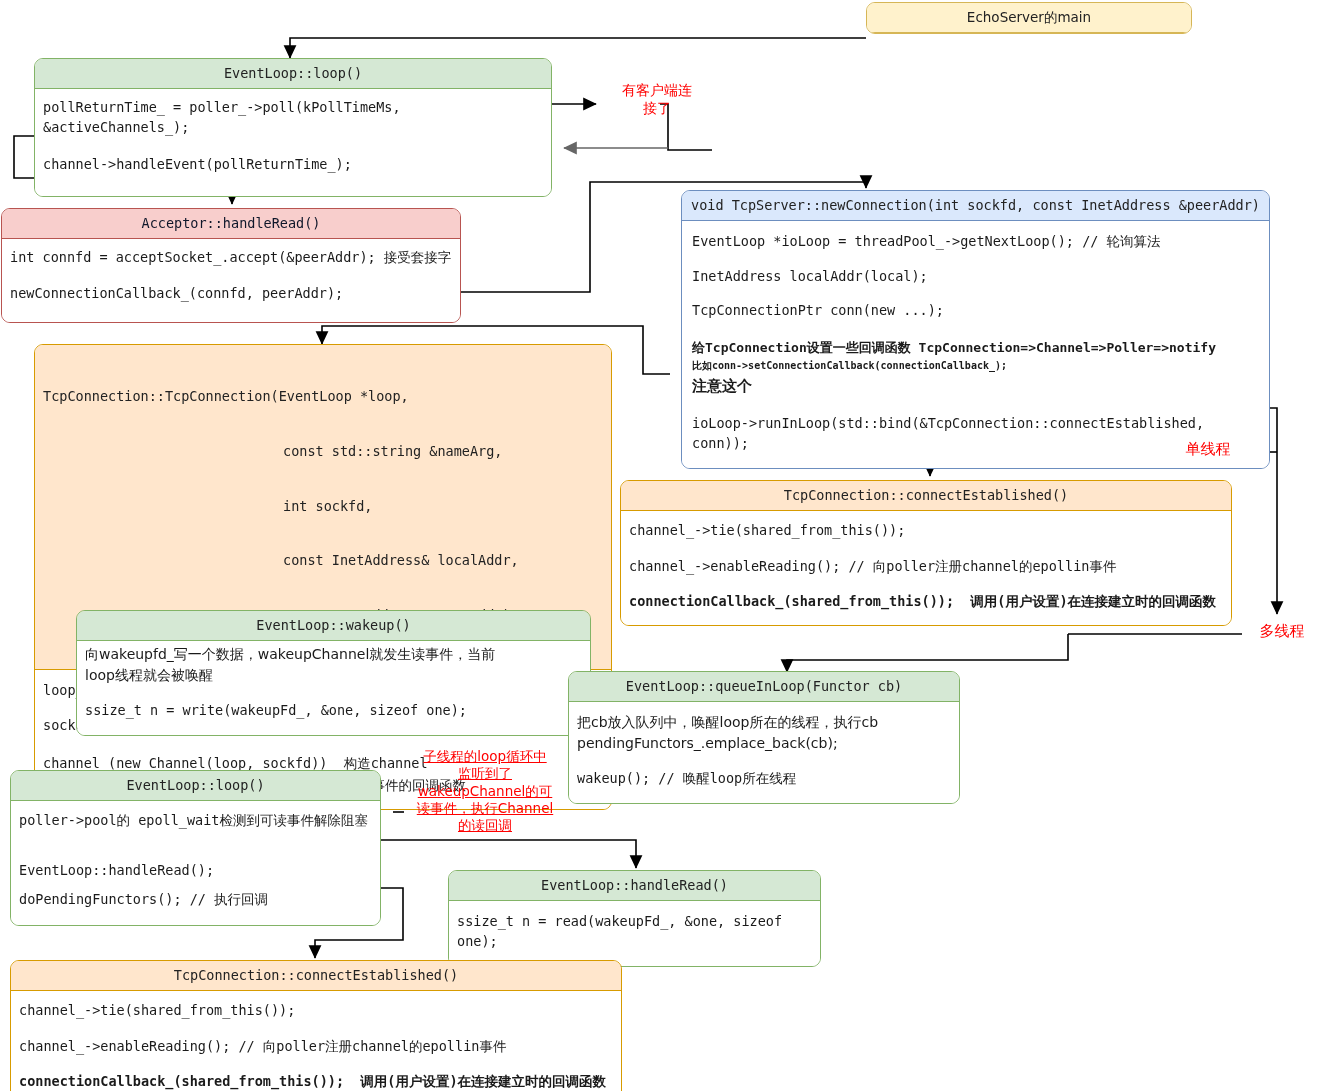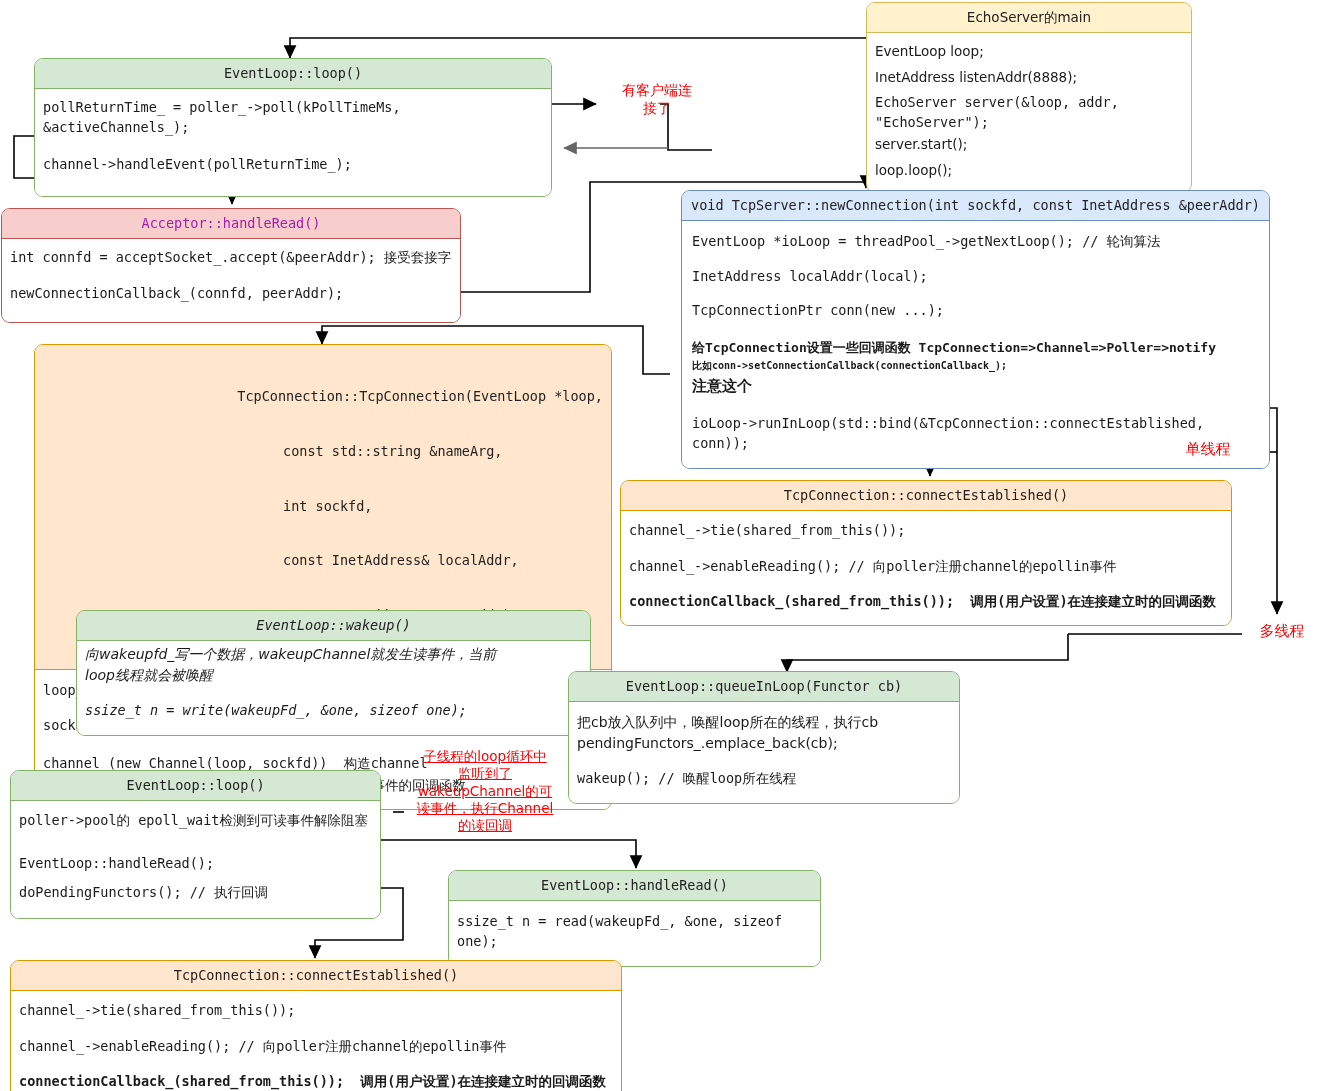--- a/index.html
+++ b/index.html
@@ -8,21 +8,21 @@
   svg.edges{position:absolute;left:0;top:0;width:1321px;height:1091px;pointer-events:none;}
   .box{position:absolute;border-radius:9px;box-sizing:border-box;overflow:hidden;}
   .box .hdr{text-align:center;font-size:13.5px;padding:5px 8px 6px 8px;line-height:1.35;box-sizing:border-box;white-space:pre;}
   .box .body{background:#ffffff;padding:6px 6px 8px 6px;box-sizing:border-box;}
   .box .ln{font-size:13.5px;line-height:1.45;padding:3px 2px;white-space:pre-wrap;color:#1a1a1a;}
 
   
   .green{border:1.6px solid #82b366;}
   .green .hdr{background:#d5e8d4;border-bottom:1.4px solid #82b366;color:#222;}
   .red{border:1.6px solid #b85450;}
-  .red .hdr{background:#f8cecc;border-bottom:1.4px solid #b85450;color:#a21caf;}
+  .red .hdr{background:#f8cecc;border-bottom:1.4px solid #b85450;color:#0f172a;}
   .blue{border:1.6px solid #6c8ebf;margin-left:11px;}
   .blue .hdr{background:#dae8fc;border-bottom:1.4px solid #6c8ebf;color:#222;}
   .orange{border:1.6px solid #d79b00;}
   .orange .hdr{background:#ffe6cc;border-bottom:1.4px solid #d79b00;color:#222;}
   .yellow{border:1.6px solid #d6b656;}
   .yellow .hdr{background:#fff2cc;border-bottom:1.4px solid #d6b656;color:#222;}
   .sans{font-family:"DejaVu Sans","Liberation Sans",sans-serif;}
   .redtxt{color:#ff0000;}
   .bold{font-weight:bold;}
   .annot{position:absolute;color:#ff0000;font-family:"DejaVu Sans","Liberation Sans",sans-serif;font-size:14px;line-height:1.3;text-align:center;white-space:pre-line;}
@@ -78,27 +78,20 @@
       <path d="M381,840 L636,840 L636,868" marker-end="url(#ar)"></path>
 
       <path d="M381,888 L403,888 L403,940 L315,940 L315,958" marker-end="url(#ar)"></path>
 
       <path d="M404,812 L393,812"></path>
     </g>
   </svg>
 
   <div class="box yellow" style="left:866px;top:2px;width:326px;">
     <div class="hdr sans">EchoServer的main</div>
-    <div class="body">
-      <div class="ln sans">EventLoop loop;</div>
-      <div class="ln sans">InetAddress listenAddr(8888);</div>
-      <div class="ln">EchoServer server(&amp;loop, addr, "EchoServer");</div>
-      <div class="ln sans" style="padding-top:0">server.start();</div>
-      <div class="ln sans">loop.loop();</div>
-    </div>
   </div>
 
   <div class="box green" style="left:34px;top:58px;width:518px;">
     <div class="hdr">EventLoop::loop()</div>
     <div class="body" style="padding-bottom:18px">
       <div class="ln">pollReturnTime_ = poller_-&gt;poll(kPollTimeMs, &amp;activeChannels_);</div>
       <div class="ln" style="margin-top:12px">channel-&gt;handleEvent(pollReturnTime_);</div>
     </div>
   </div>
 
@@ -118,21 +111,21 @@
       <div class="ln" style="margin-top:9px">TcpConnectionPtr conn(new ...);</div>
       <div class="ln redtxt bold" style="margin-top:12px;font-size:13px;line-height:1.35">给TcpConnection设置一些回调函数 TcpConnection=&gt;Channel=&gt;Poller=&gt;notify</div>
       <div class="ln redtxt bold" style="padding-top:0;font-size:10px;line-height:1.35">比如conn-&gt;setConnectionCallback(connectionCallback_);</div>
       <div class="ln redtxt bold" style="padding-top:0;font-size:15px;line-height:1.35">注意这个</div>
       <div class="ln" style="margin-top:12px">ioLoop-&gt;runInLoop(std::bind(&amp;TcpConnection::connectEstablished, conn));</div>
     </div>
   </div>
 
   <div class="box orange" style="left:34px;top:344px;width:578px;">
     <div class="hdr" style="padding:6px 8px 8px 8px;text-align:left">
-      <div style="text-align:right">TcpConnection::TcpConnection(EventLoop *loop,</div>
+      <div style="text-align:left">TcpConnection::TcpConnection(EventLoop *loop,</div>
       <div style="padding-left:240px">const std::string &amp;nameArg,</div>
       <div style="padding-left:240px">int sockfd,</div>
       <div style="padding-left:240px">const InetAddress&amp; localAddr,</div>
       <div style="padding-left:240px">const InetAddress&amp; peerAddr)</div>
     </div>
     <div class="body" style="padding:8px 6px 10px 6px">
       <div class="ln">loop_(CheckLoopNotNull(loop)) 绑定loop</div>
       <div class="ln" style="margin-top:10px">socket_(new Socket(sockfd))  构造套接字类 — accept</div>
       <div class="ln redtxt" style="margin-top:12px">channel_(new Channel(loop, sockfd))  构造channel</div>
       <div class="ln redtxt" style="padding-top:0;padding-left:30px">设置Channel read、write、close、error等事件的回调函数</div>
@@ -141,21 +134,21 @@
 
   <div class="box orange" style="left:620px;top:480px;width:612px;">
     <div class="hdr">TcpConnection::connectEstablished()</div>
     <div class="body" style="padding:7px 6px 10px 6px">
       <div class="ln">channel_-&gt;tie(shared_from_this());</div>
       <div class="ln" style="margin-top:10px">channel_-&gt;enableReading(); // 向poller注册channel的epollin事件</div>
       <div class="ln bold" style="margin-top:10px">connectionCallback_(shared_from_this());  调用(用户设置)在连接建立时的回调函数</div>
     </div>
   </div>
 
-  <div class="box green" style="left:76px;top:610px;width:515px;font-style:italic;">
+  <div class="box green" style="left:76px;top:610px;width:515px;">
     <div class="hdr">EventLoop::wakeup()</div>
     <div class="body" style="padding:0 6px 12px 6px">
       <div class="ln sans" style="font-size:14px">向wakeupfd_写一个数据，wakeupChannel就发生读事件，当前
 loop线程就会被唤醒</div>
       <div class="ln" style="margin-top:10px">ssize_t n = write(wakeupFd_, &amp;one, sizeof one);</div>
     </div>
   </div>
 
   <div class="box green" style="left:568px;top:671px;width:392px;">
     <div class="hdr">EventLoop::queueInLoop(Functor cb)</div>
@@ -163,21 +156,21 @@
       <div class="ln sans" style="font-size:14px">把cb放入队列中，唤醒loop所在的线程，执行cb
 pendingFunctors_.emplace_back(cb);</div>
       <div class="ln" style="margin-top:10px">wakeup(); // 唤醒loop所在线程</div>
     </div>
   </div>
 
   <div class="box green" style="left:10px;top:770px;width:371px;">
     <div class="hdr">EventLoop::loop()</div>
     <div class="body" style="padding:7px 6px 12px 6px">
       <div class="ln">poller-&gt;pool的 epoll_wait检测到可读事件解除阻塞</div>
-      <div class="ln" style="margin-top:17px">EventLoop::handleRead();</div>
+      <div class="ln" style="margin-top:24px">EventLoop::handleRead();</div>
       <div class="ln" style="margin-top:4px">doPendingFunctors(); // 执行回调</div>
     </div>
   </div>
 
   <div class="box green" style="left:448px;top:870px;width:373px;">
     <div class="hdr">EventLoop::handleRead()</div>
     <div class="body" style="padding:8px 6px 12px 6px">
       <div class="ln">ssize_t n = read(wakeupFd_, &amp;one, sizeof one);</div>
     </div>
   </div>

